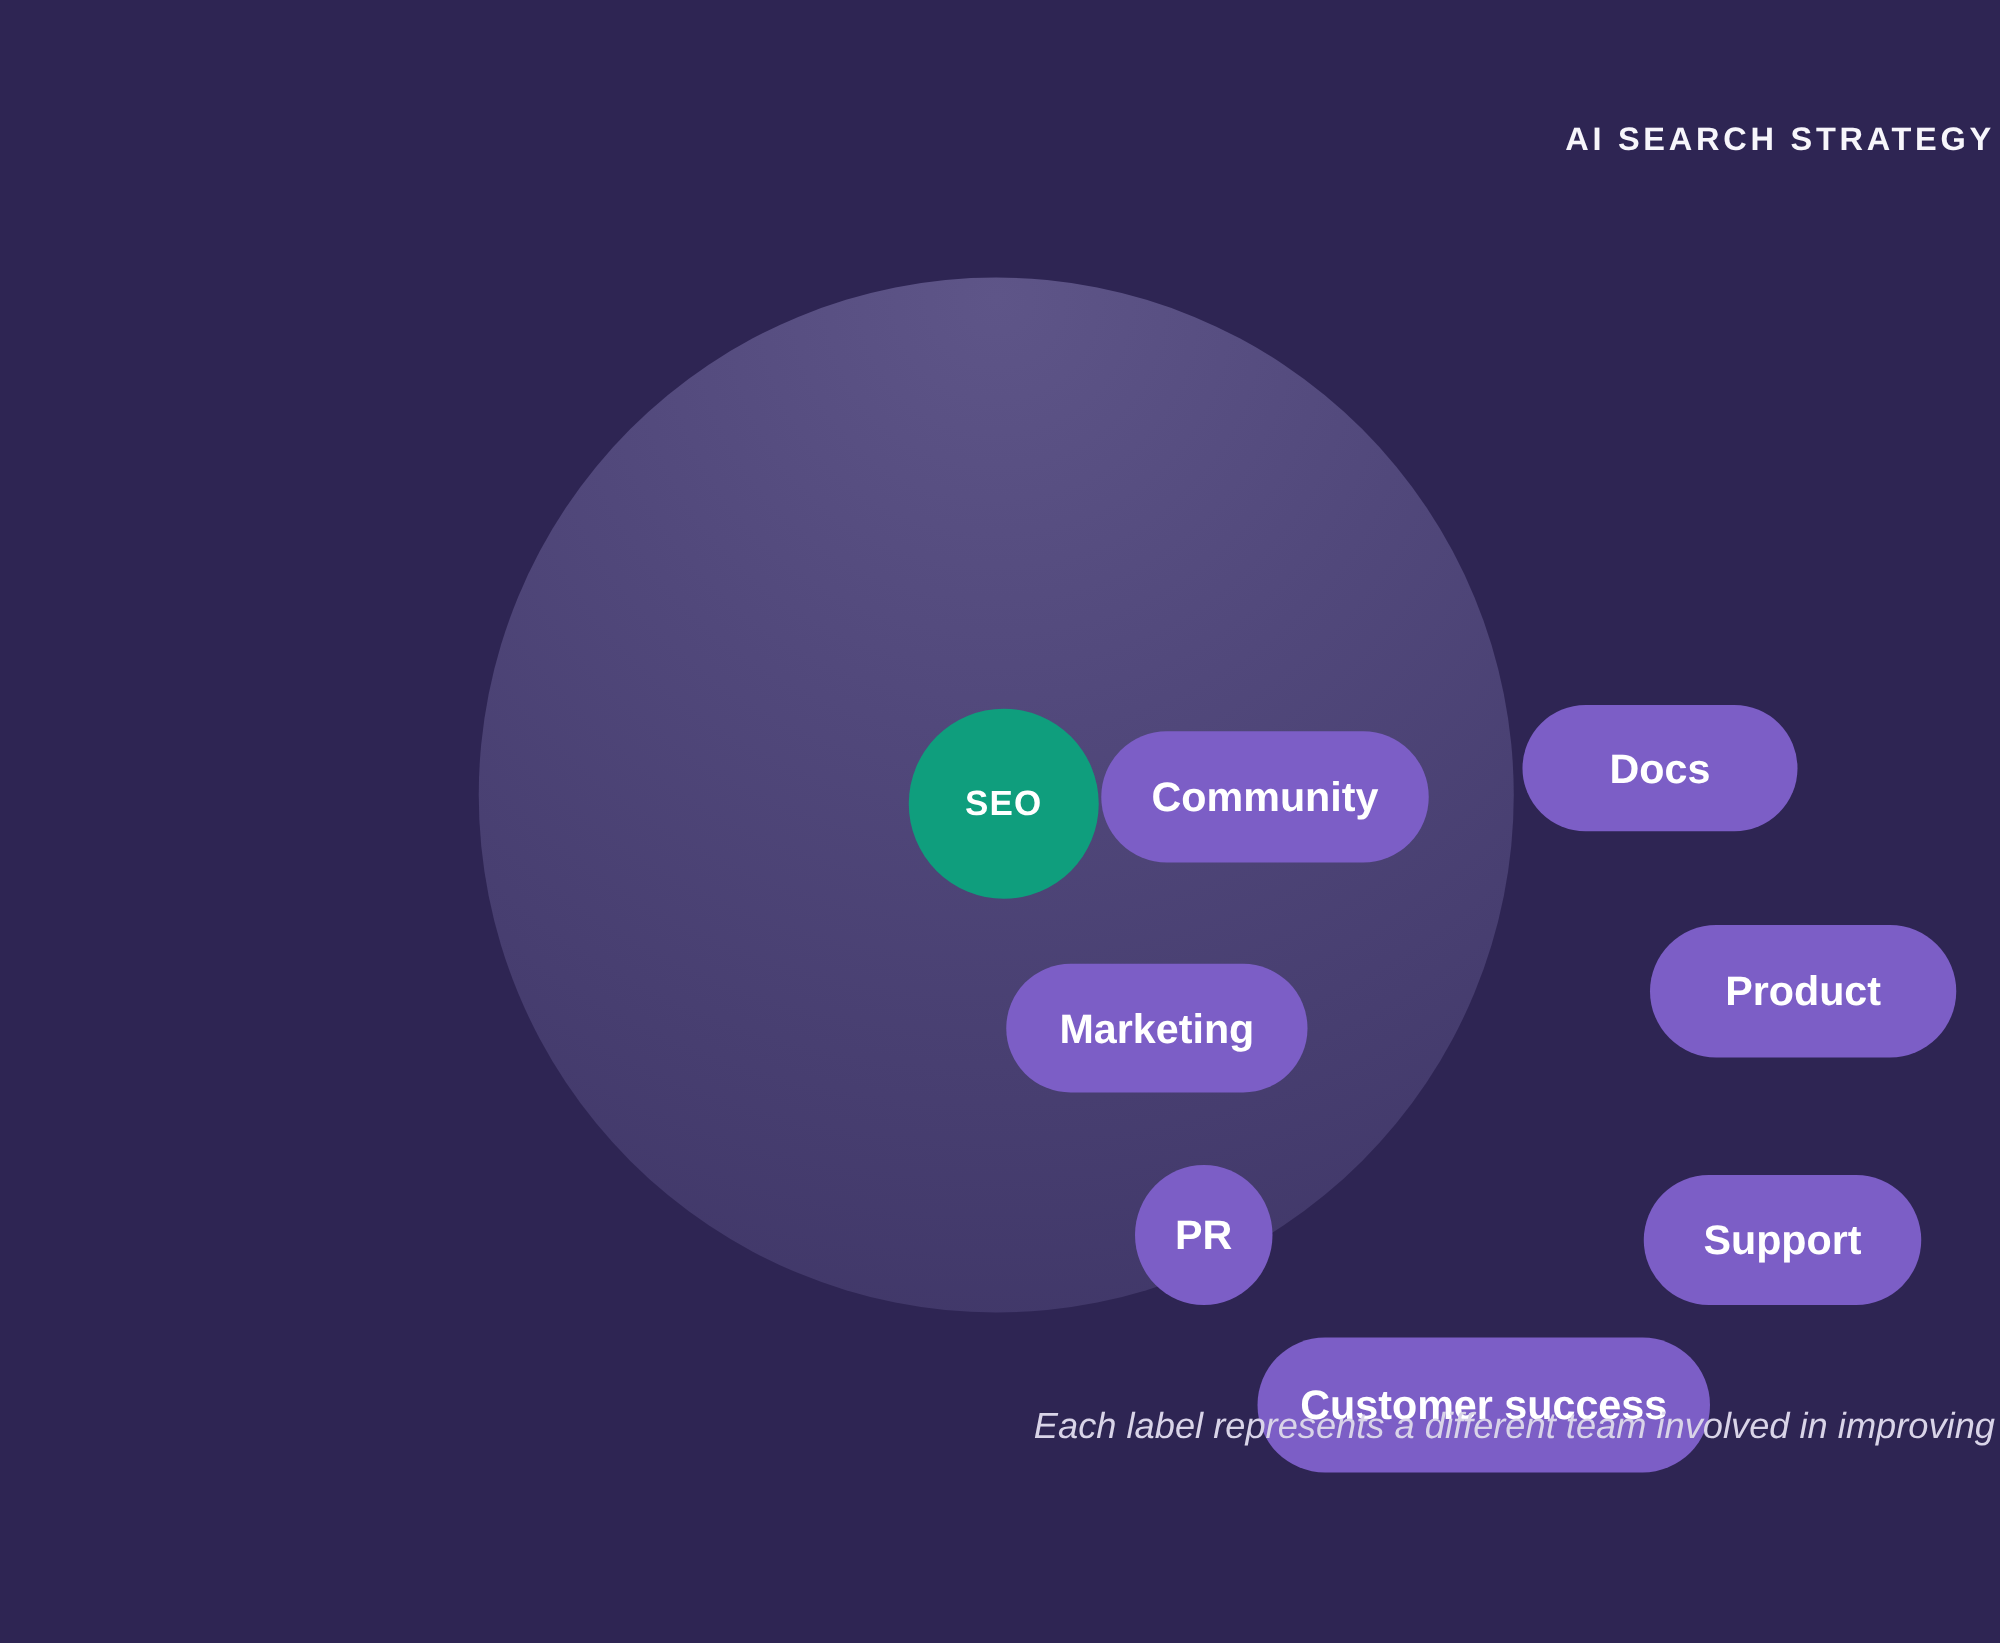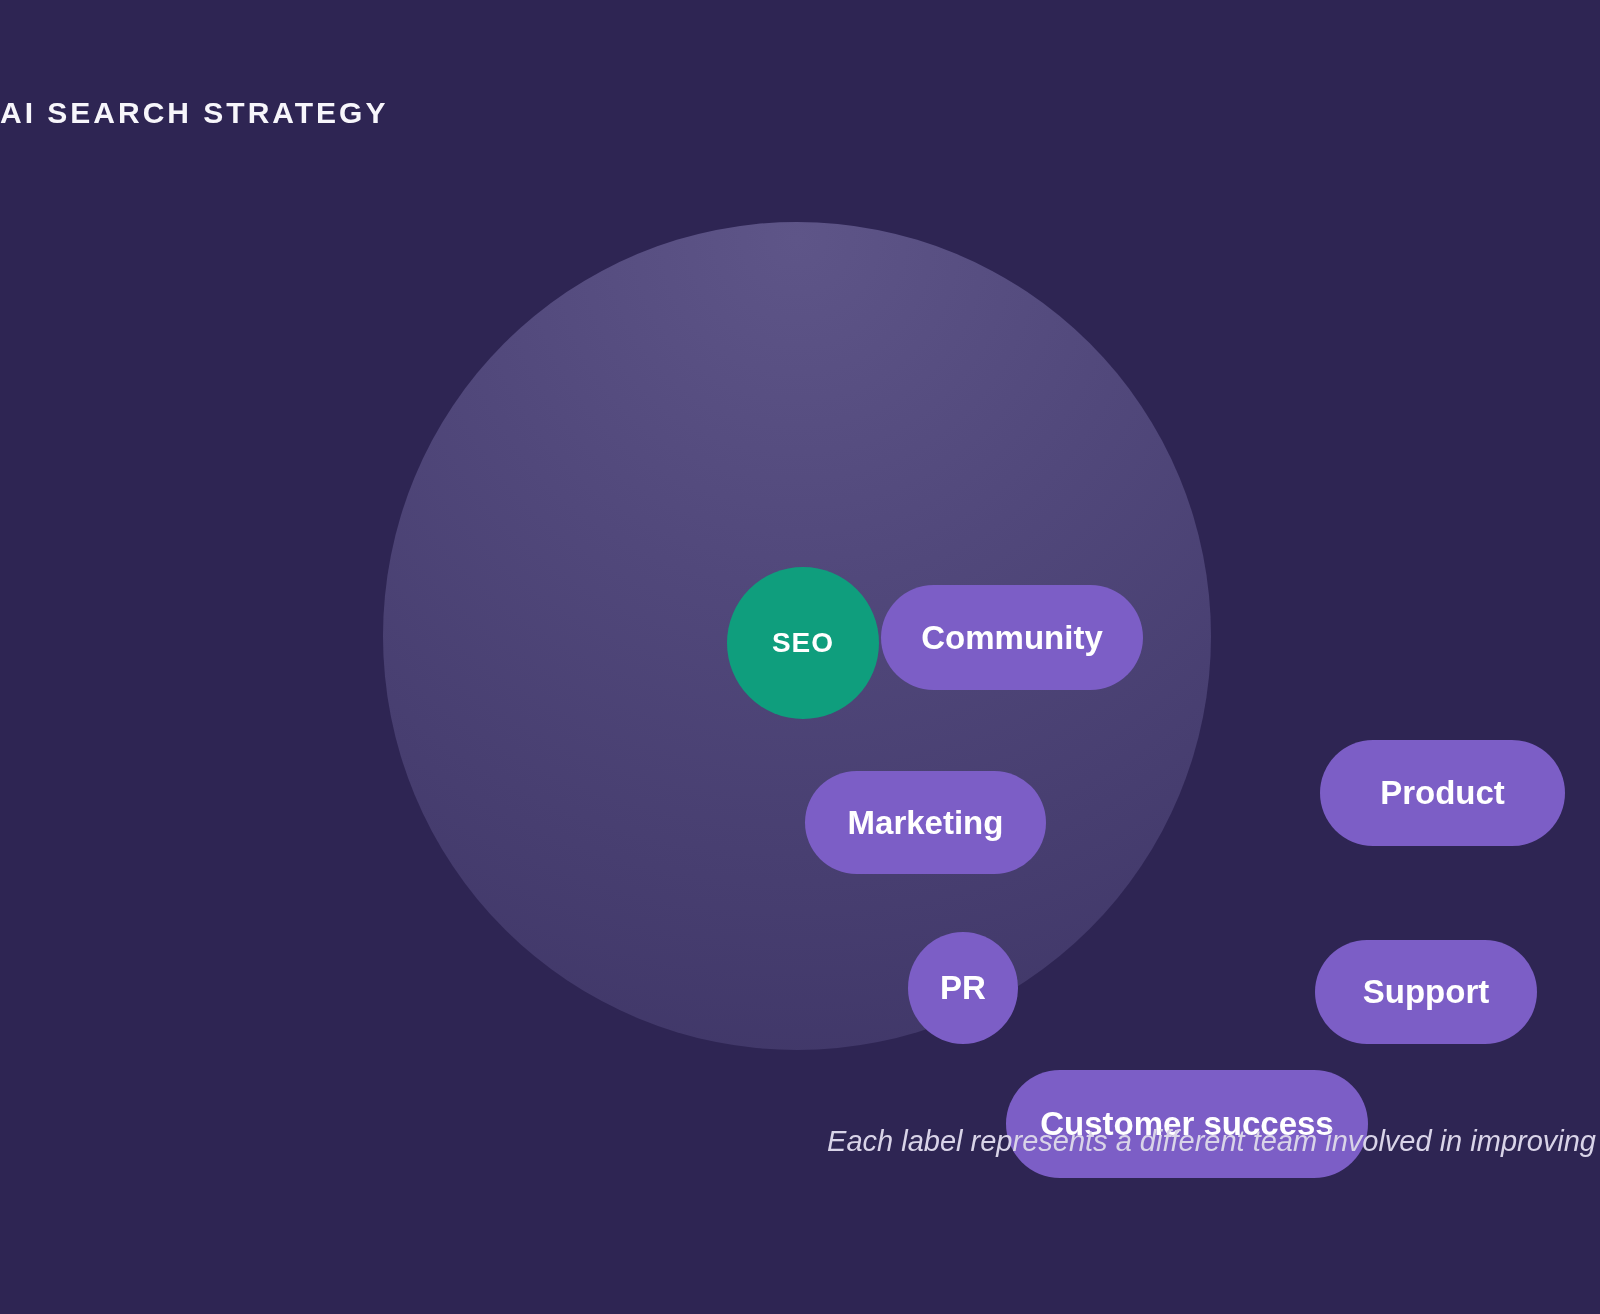--- a/index.html
+++ b/index.html
@@ -15,23 +15,23 @@
     position: relative;
     width: 1600px;
     height: 1314px;
     background: #2e2553;
   }
   .title {
     position: absolute;
     top: 96px;
     left: 0;
     width: 1596px;
-    text-align: left;
+    text-align: right;
     color: #f7f6fb;
-    font-size: 30px;
+    font-size: 26px;
     font-weight: 700;
     letter-spacing: 3px;
   }
   .big-circle {
     position: absolute;
     left: 383px;
     top: 222px;
     width: 828px;
     height: 828px;
     border-radius: 50%;
@@ -89,20 +89,23 @@
 <div class="stage">
 
   <div class="title">AI SEARCH STRATEGY</div>
 
   <div class="big-circle">
 
     <div class="pill pill-community">
       <span>Community</span>
     </div>
 
+    <div class="pill pill-docs">
+      <span>Docs</span>
+    </div>
 
     <div class="pill pill-marketing">
       <span>Marketing</span>
     </div>
 
     <div class="pill pill-product">
       <span>Product</span>
     </div>
 
     <div class="pill pill-pr">

